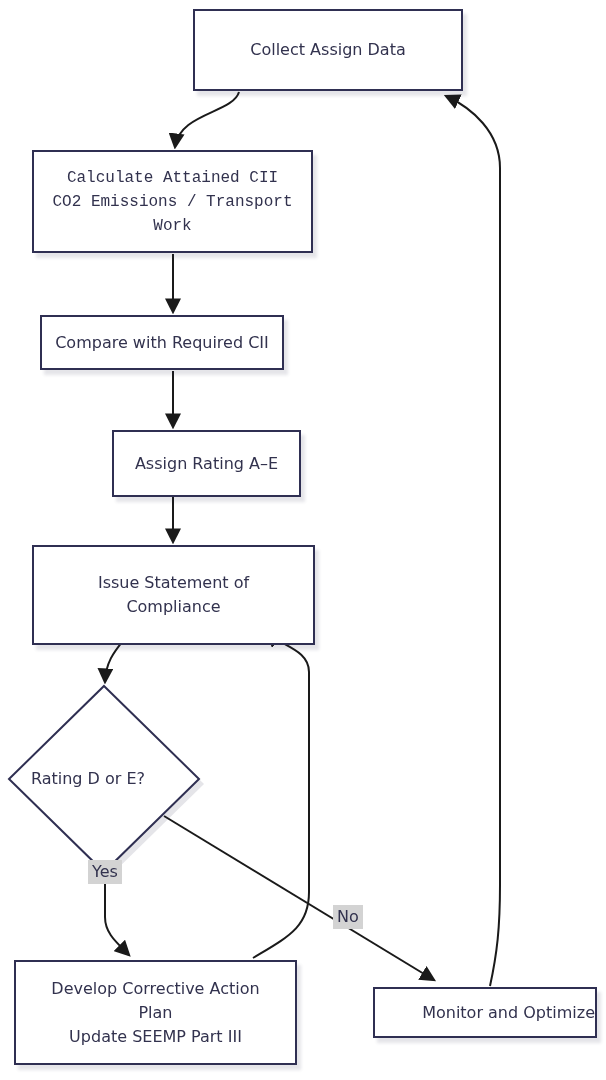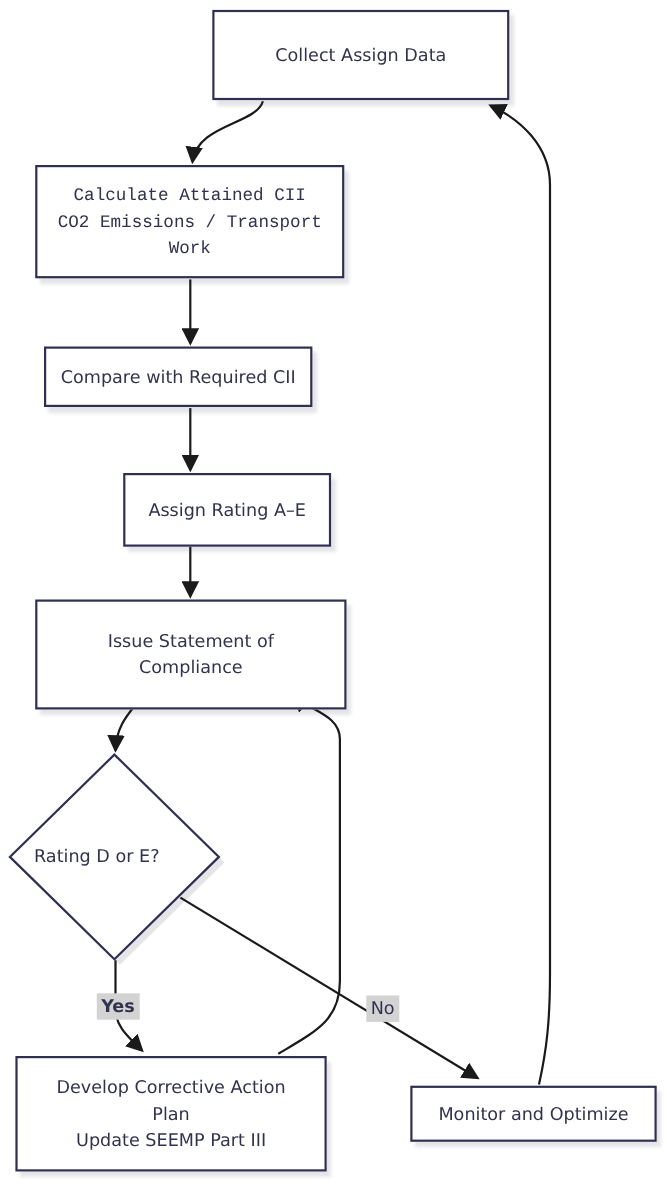--- a/index.html
+++ b/index.html
@@ -122,21 +122,21 @@
   </div>
 
   <div class="diamond-label" style="left:8px; top:767px; width:160px;">Rating D or E?</div>
 
   <div class="node" style="left:14px; top:960px; width:283px; height:105px;">
     <div class="line">Develop Corrective Action</div>
     <div class="line">Plan</div>
     <div class="line">Update SEEMP Part III</div>
   </div>
 
-  <div class="node" style="left:373px; top:987px; width:224px; height:51px;">
+  <div class="node" style="left:373px; top:987px; width:224px; height:51px;align-items:flex-end;">
     <div class="line">Monitor and Optimize</div>
   </div>
 
-  <div class="edge-label" style="left:88px; top:903px;font-weight:bold;">Yes</div>
+  <div class="edge-label" style="left:88px; top:860px;">Yes</div>
 
   <div class="edge-label" style="left:333px; top:905px;">No</div>
 
 </div>
 
 </body></html>

